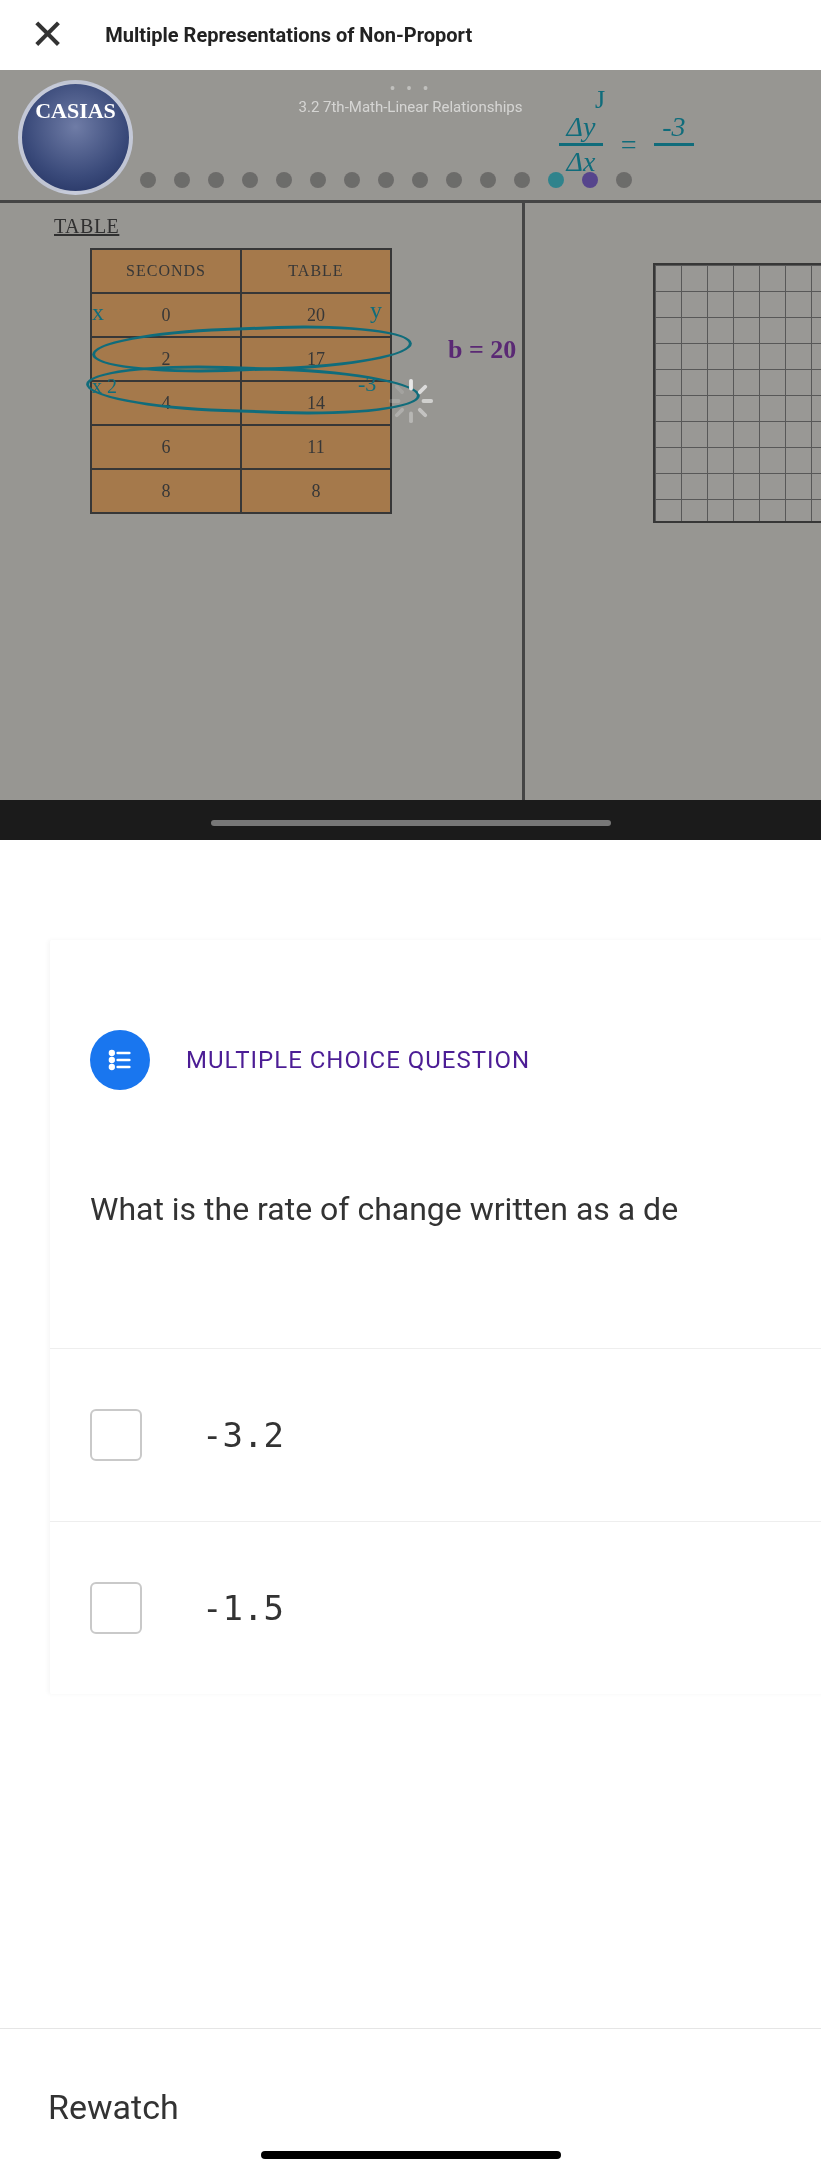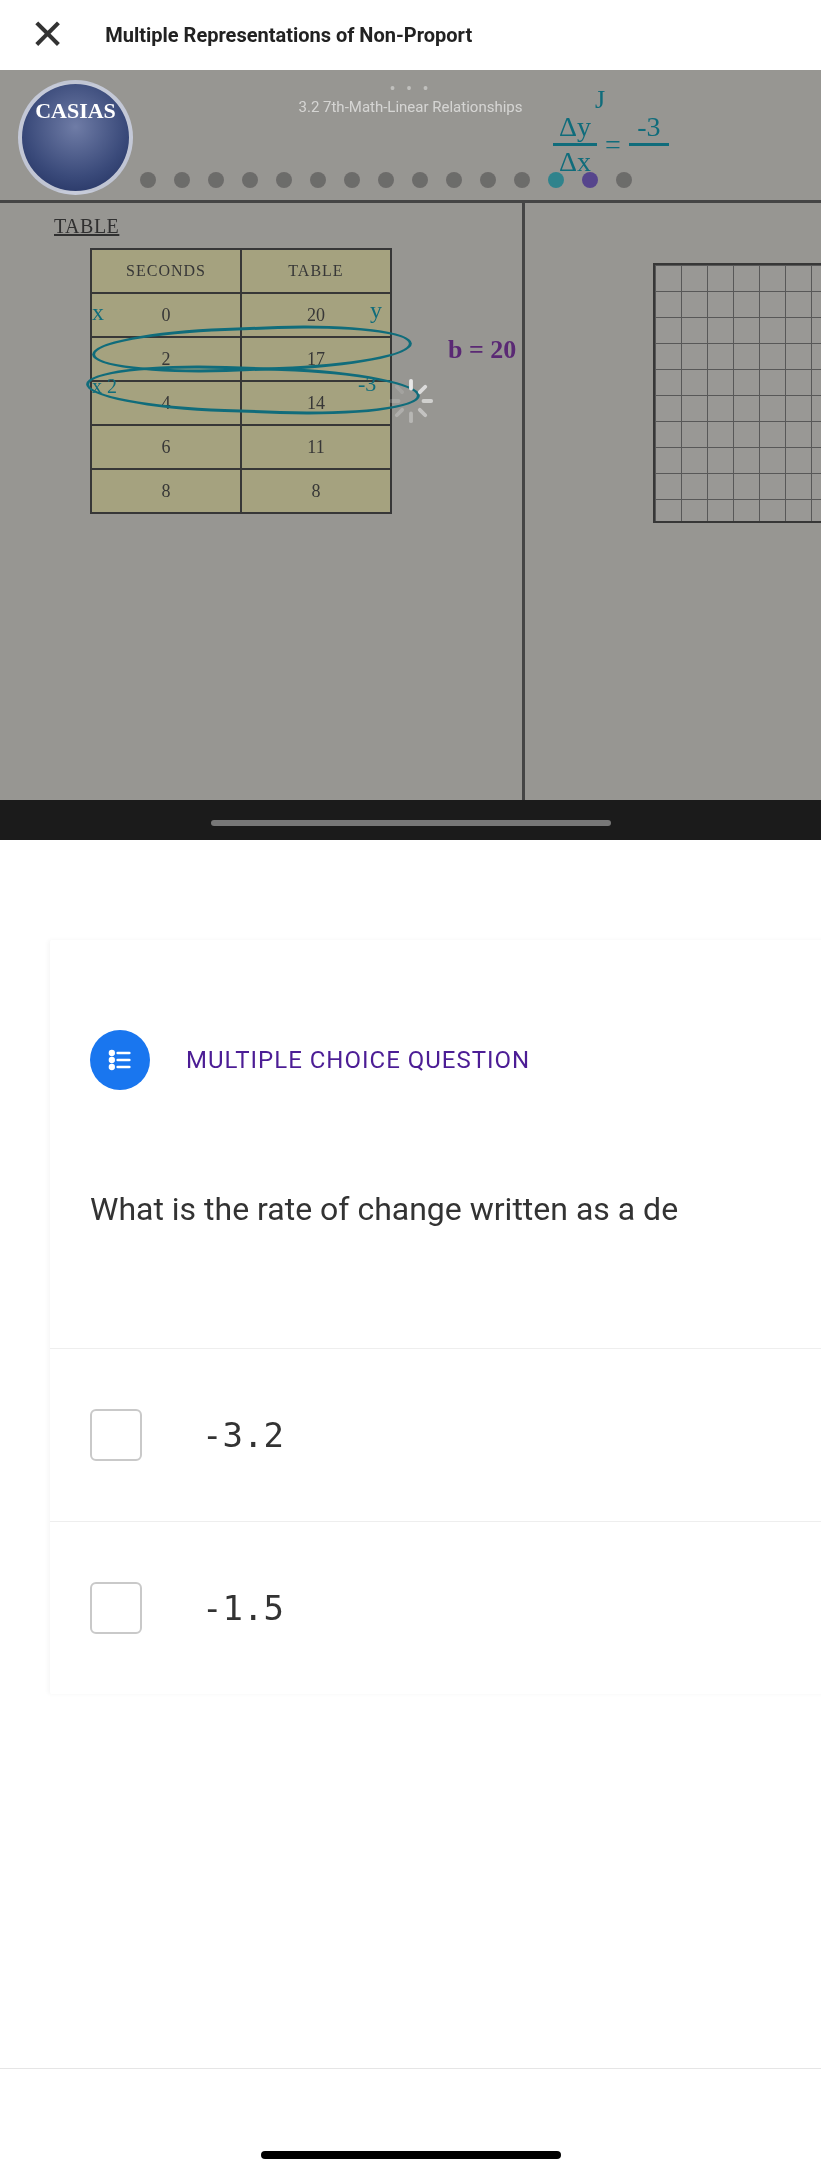--- a/index.html
+++ b/index.html
@@ -99,21 +99,21 @@
     border-top: 3px solid #6b6b6b;
     position: relative;
   }
 
   .cell-heading { font-family: "Times New Roman", serif; font-size: 20px; text-decoration: underline; color:#4a4a4a; letter-spacing:.5px;margin-left:44px; }
   .cell-desc { font-family: "Segoe Script","Comic Sans MS",cursive; font-size: 22px; color:#5a5a5a; line-height:1.2; margin-top:2px; }
 
   table.data-tbl {
     margin-top: 10px; margin-left: 80px;
     border-collapse: collapse;
-    background: #fef9c3;
+    background: #fdba74;
   }
   table.data-tbl th, table.data-tbl td {
     border: 2px solid #555;
     width: 150px; height: 44px;
     text-align: center;
     font-family: "Times New Roman", serif;
     font-size: 18px;
     color: #555;
   }
   table.data-tbl th { font-size: 16px; letter-spacing:1px; font-weight:400; }
@@ -133,23 +133,23 @@
     position:absolute; left:92px; top:124px; width:320px; height:44px;
     border:3px solid #1aa7bd; border-radius:50%/60%; transform:rotate(-2deg);
   }
   .ink-ellipse2 {
     position:absolute; left:86px; top:164px; width:334px; height:46px;
     border:3px solid #1aa7bd; border-radius:50%/60%; transform:rotate(2deg);
   }
 
   
   .roc {
-    position:absolute; top:-92px; left:28px;
+    position:absolute; top:-92px; left:34px;
     font-family:"Segoe Script",cursive; color:#1aa7bd; font-size:28px;
-    display:flex; align-items:center; gap:8px; z-index:3;
+    display:flex; align-items:center; gap:16px; z-index:3;font-style:italic;
   }
   .frac { display:inline-flex; flex-direction:column; align-items:center; }
   .frac .bar { width:44px; height:3px; background:#1aa7bd; }
   .roc .eq { color:#1aa7bd; }
   .rhs { display:inline-flex; flex-direction:column; align-items:center; }
   .rhs .bar { width:40px; height:3px; background:#1aa7bd; }
 
   .roc-j { position:absolute; top:-118px; left:70px; color:#1aa7bd; font-family:"Segoe Script",cursive; font-size:26px; z-index:3;}
 
   .grid-box {
@@ -345,14 +345,15 @@
     <div class="checkbox"></div>
     <div class="opt-text">-3.2</div>
   </div>
   <div class="option">
     <div class="checkbox"></div>
     <div class="opt-text">-1.5</div>
   </div>
 </div>
 
 <div class="footer">
+  <div class="rewatch">Rewatch</div>
   <div class="homebar"></div>
 </div>
 
 </body></html>

